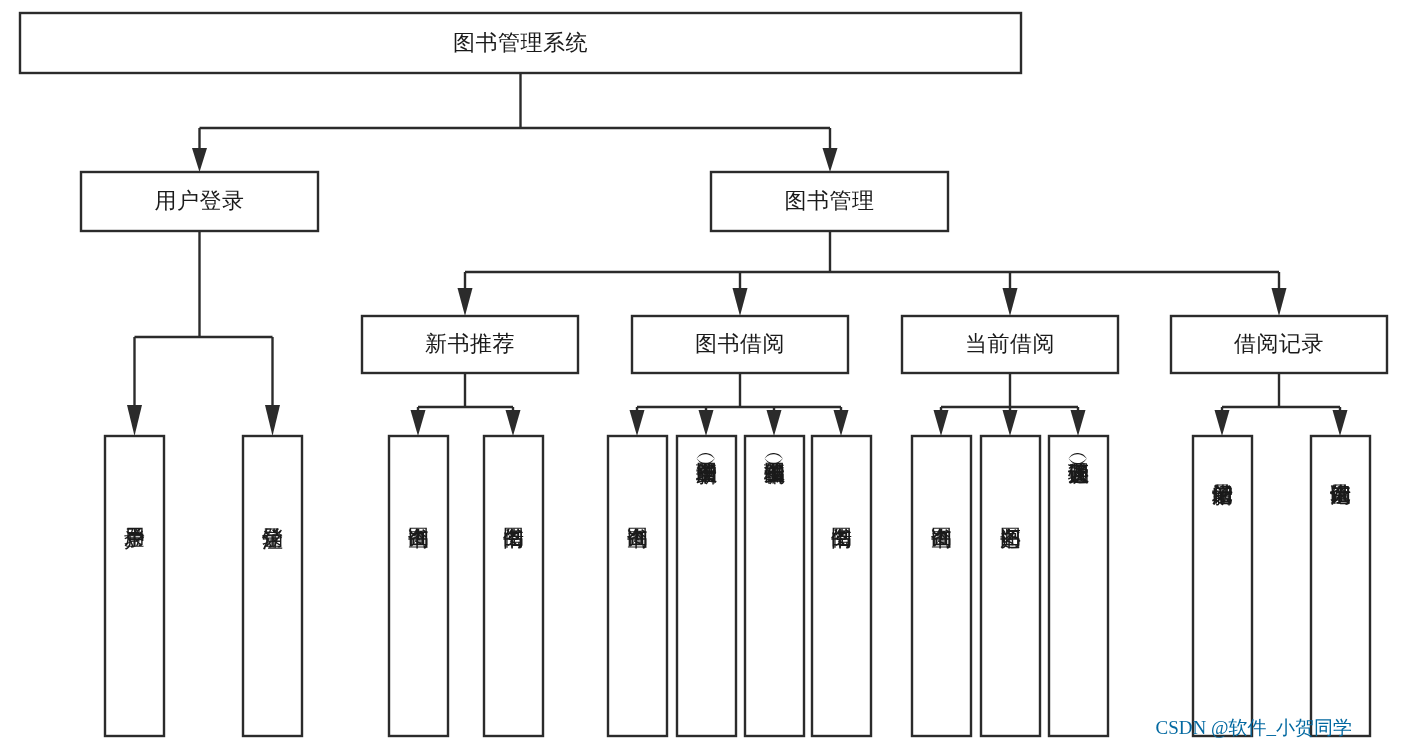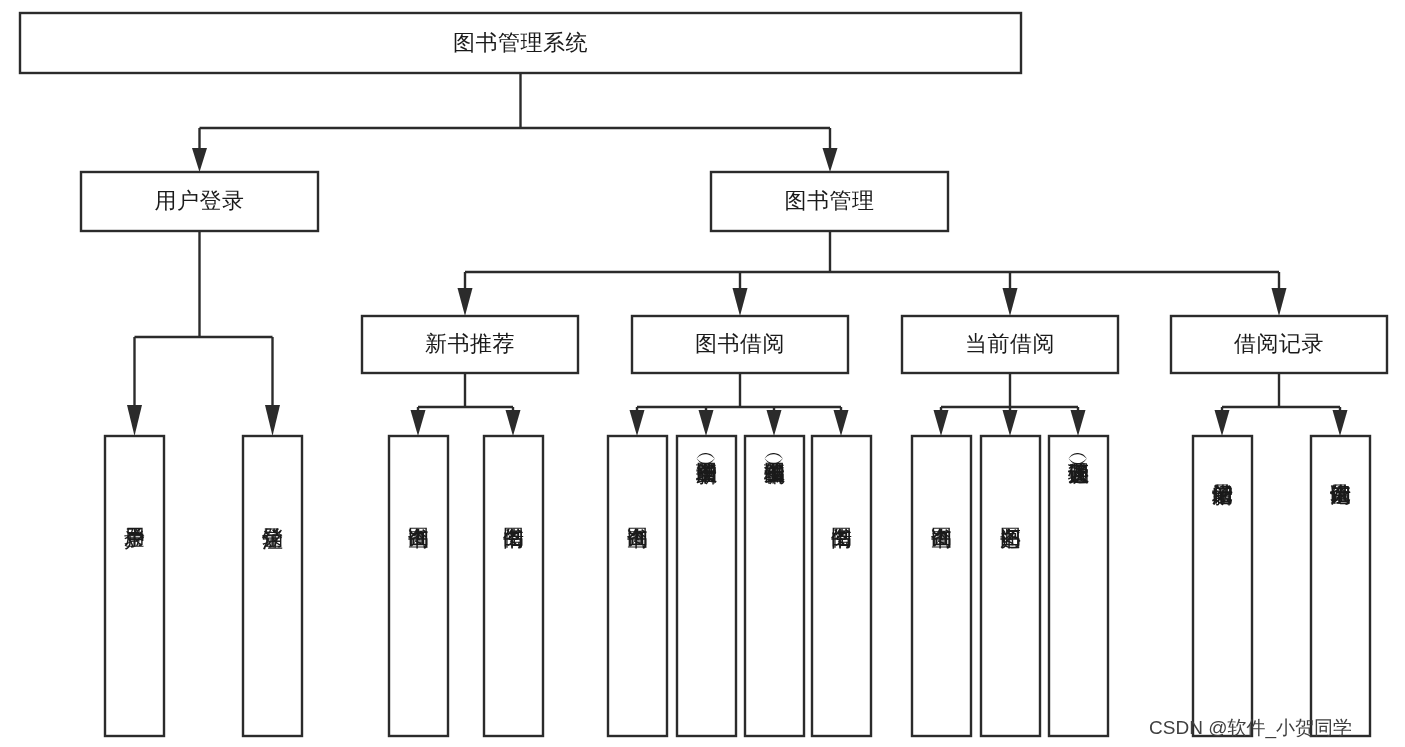--- a/index.html
+++ b/index.html
@@ -55,23 +55,23 @@
   .node-label-v {
     font-family: "DejaVu Sans", "Liberation Sans", sans-serif;
     font-size: 21px;
     fill: #1a1a1a;
     letter-spacing: 0px;
   }
   .watermark-text {
     position: absolute;
     right: 8px;
     bottom: 6px;
-    font-family: Liberation Sans, sans-serif;
+    font-family: Liberation Serif, serif;
     font-size: 19px;
-    color: #404040;
+    color: #0369a1;
     white-space: nowrap;
     pointer-events: none;
   }
 </style>
 </head>
 <body>
 
 <div id="diagram-root">
 
   <svg id="diagram-svg" viewBox="0 0 1405 747">

